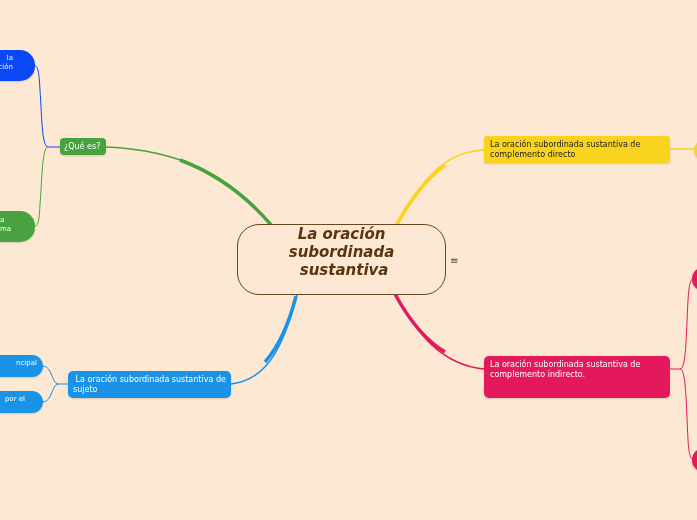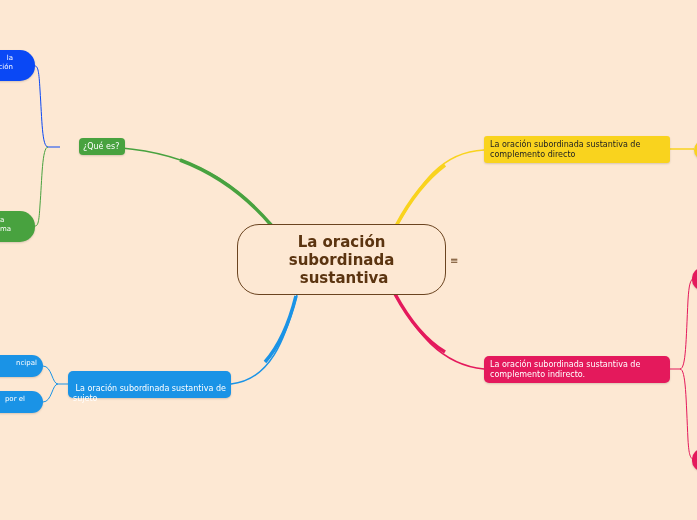--- a/index.html
+++ b/index.html
@@ -36,23 +36,23 @@
       white-space: pre-wrap;
     }
     .central {
       left: 237px; top: 224px;
       width: 209px; height: 71px;
       border: 1.5px solid #6b4420;
       border-radius: 22px;
       background: #fde8d3;
       box-shadow: none;
       display: flex;
-      align-items: center;
       justify-content: center;
       text-align: center;
+      font-style: italic;
     }
     .central .txt {
       font-size: 15px;
       line-height: 18px;
       font-weight: bold;
       color: #5b3410;
     }
     .menu-icon {
       position: absolute;
       left: 450px; top: 255px;
@@ -69,21 +69,21 @@
       color: #222;
     }
     .n-yellow-stub {
       left: 694px; top: 140px;
       width: 20px; height: 20px;
       background: #f9d31e;
       border-radius: 10px;
     }
     .n-pink {
       left: 484px; top: 356px;
-      width: 186px; height: 27px;
+      width: 186px; height: 42px;
       background: #e4195c;
       border-radius: 5px;
       padding: 4px 6px;
       color: #fff;
     }
     .n-pink-stub-top {
       left: 692px; top: 268px;
       width: 20px; height: 22px;
       background: #e4195c;
       border-radius: 10px;
@@ -92,21 +92,21 @@
       left: 692px; top: 449px;
       width: 20px; height: 22px;
       background: #e4195c;
       border-radius: 10px;
     }
     .n-blue-sujeto {
       left: 68px; top: 371px;
       width: 163px; height: 27px;
       background: #1a93e6;
       border-radius: 5px;
-      padding: 13px 5px;
+      padding: 4px 5px;
       color: #fff;
     }
     .n-blue-a {
       left: -30px; top: 355px;
       width: 73px; height: 22px;
       background: #1a93e6;
       border-radius: 11px;
       padding: 4px 6px 0 0;
       text-align: right;
       color: #fff;
@@ -120,21 +120,20 @@
       text-align: right;
       color: #fff;
     }
     .n-green-que {
       left: 60px; top: 138px;
       width: 46px; height: 17px;
       background: #48a23f;
       border-radius: 4px;
       padding: 3px 4px;
       color: #fff;
-      margin-left: 19px;
     }
     .n-green-que .txt { font-size: 8px; line-height: 11px; }
     .n-darkblue {
       left: -40px; top: 50px;
       width: 75px; height: 31px;
       background: #0a48f5;
       border-radius: 15px;
       padding: 4px 22px 0 0;
       text-align: right;
       color: #fff;

